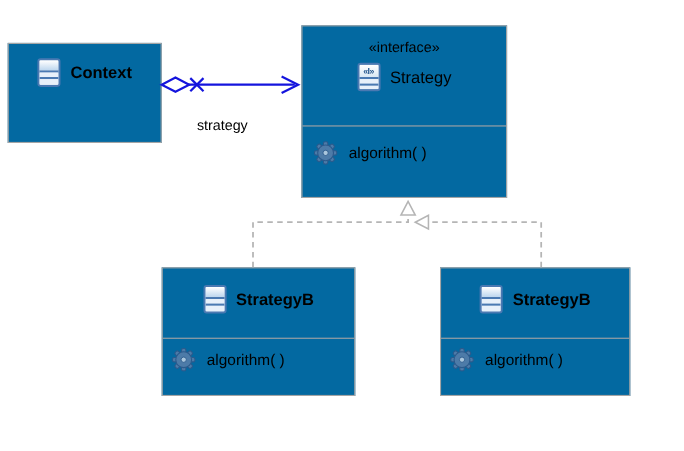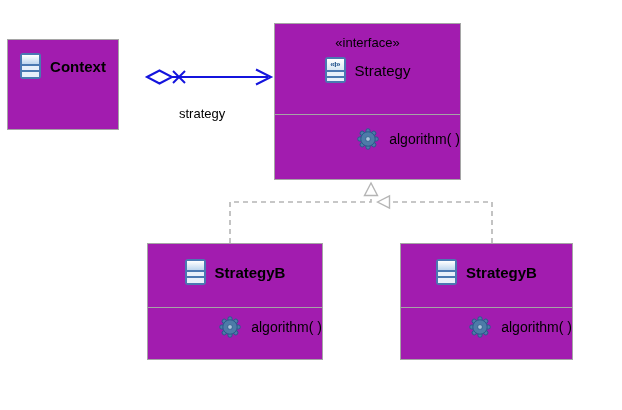--- a/index.html
+++ b/index.html
@@ -6,25 +6,25 @@
   .canvas {
     position:relative; width:622px; height:410px;
     background:var(--background,#ffffff);
     font-family:"Liberation Sans","DejaVu Sans",sans-serif;
     color:var(--text,#000);
     overflow:hidden;
   }
 
   
   .uml-box {
-    position:absolute; background:#a21caf;
+    position:absolute; background:#0369a1;
     border:1.5px solid var(--box-border,#a5a5a5);
     box-sizing:border-box;
   }
-  #box-context   { left:7px;   top:39px;  width:112px; height:91px; }
+  #box-context   { left:7px;   top:39px;  width:140px; height:91px; }
   #box-strategy  { left:274px; top:23px;  width:187px; height:157px; }
   #box-strategya { left:147px; top:243px; width:176px; height:117px; }
   #box-strategyb { left:400px; top:243px; width:173px; height:117px; }
 
   .compartment { box-sizing:border-box; }
   .compartment.methods { border-top:1.5px solid var(--box-border,#a5a5a5); }
 
   .title-row {
     display:flex; align-items:center; justify-content:center; gap:9px;
   }
@@ -36,21 +36,21 @@
 
   #box-strategy .compartment.title { height:89.5px; }
   #box-strategya .compartment.title, #box-strategyb .compartment.title { height:62.5px; }
 
   .stereotype {
     padding-top:11px; text-align:center; font-size:13px; white-space:nowrap;
   }
   #box-strategy .title-row { padding-top:7px; }
 
   .method-row {
-    display:flex; align-items:center; gap:10px;justify-content:flex-end;
+    display:flex; align-items:center; gap:10px;
   }
   #box-strategy  .method-row { padding:13px 0 0 10px; }
   #box-strategya .method-row, #box-strategyb .method-row { padding:8px 0 0 8px; }
   .method-label { font-size:14px; white-space:nowrap; }
 
   
   .cls-icon {
     width:21px; height:26px; flex:none;
     border:2px solid var(--icon-blue,#4a79b2); border-radius:3px;
     background:#fff; display:inline-flex; flex-direction:column;

